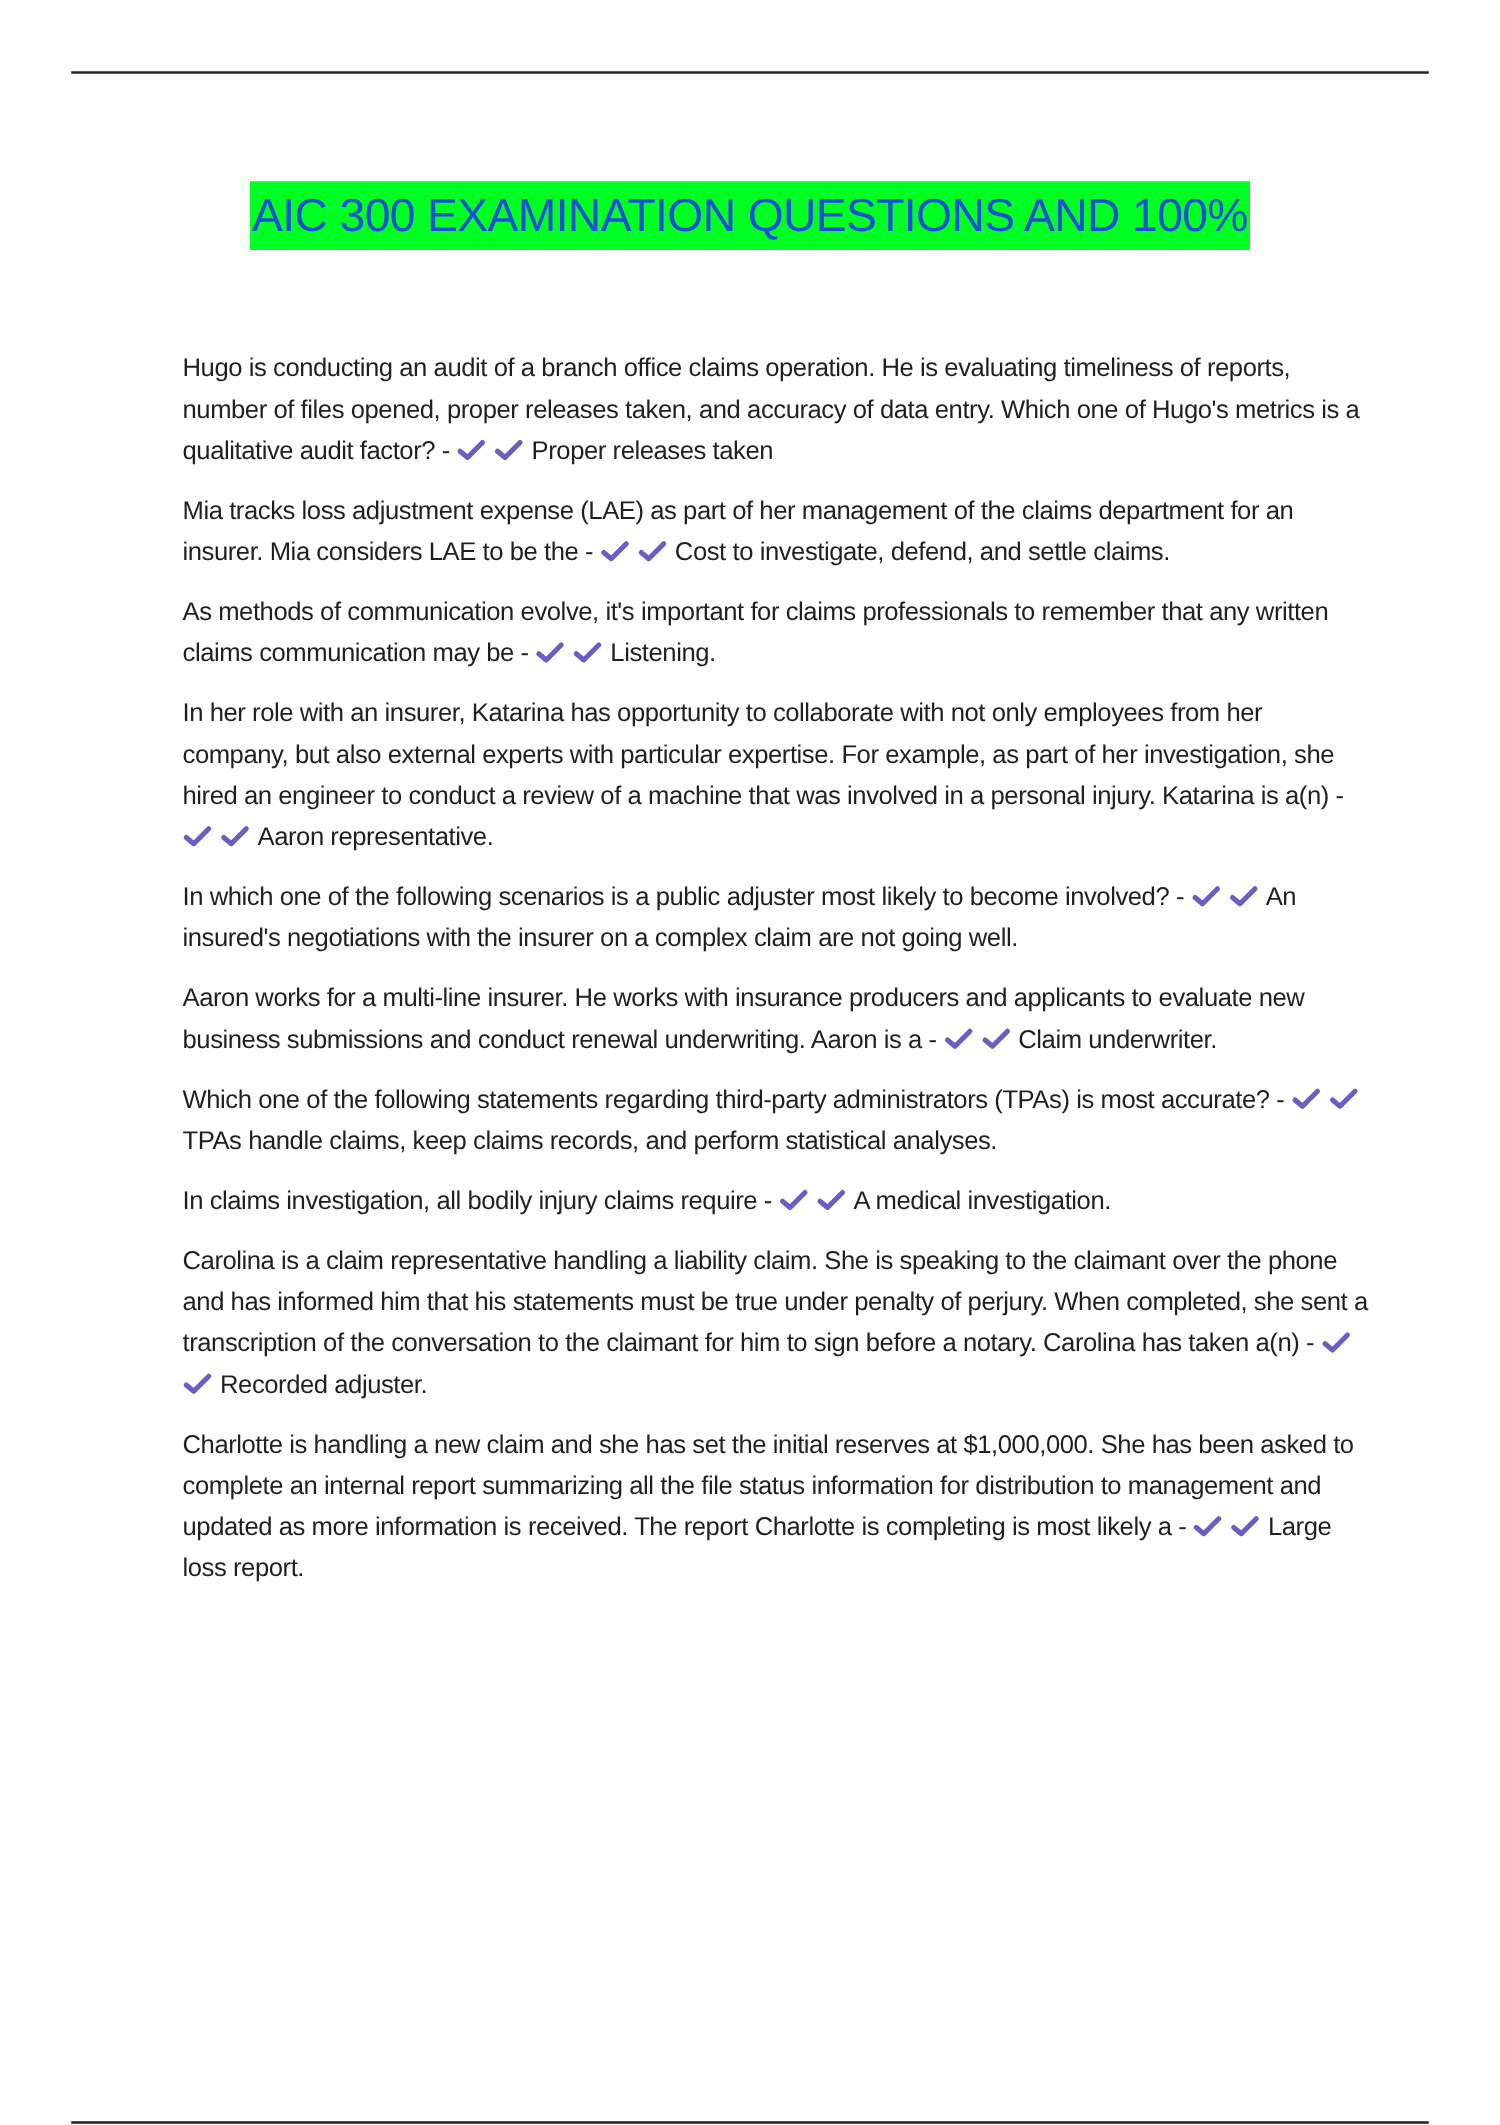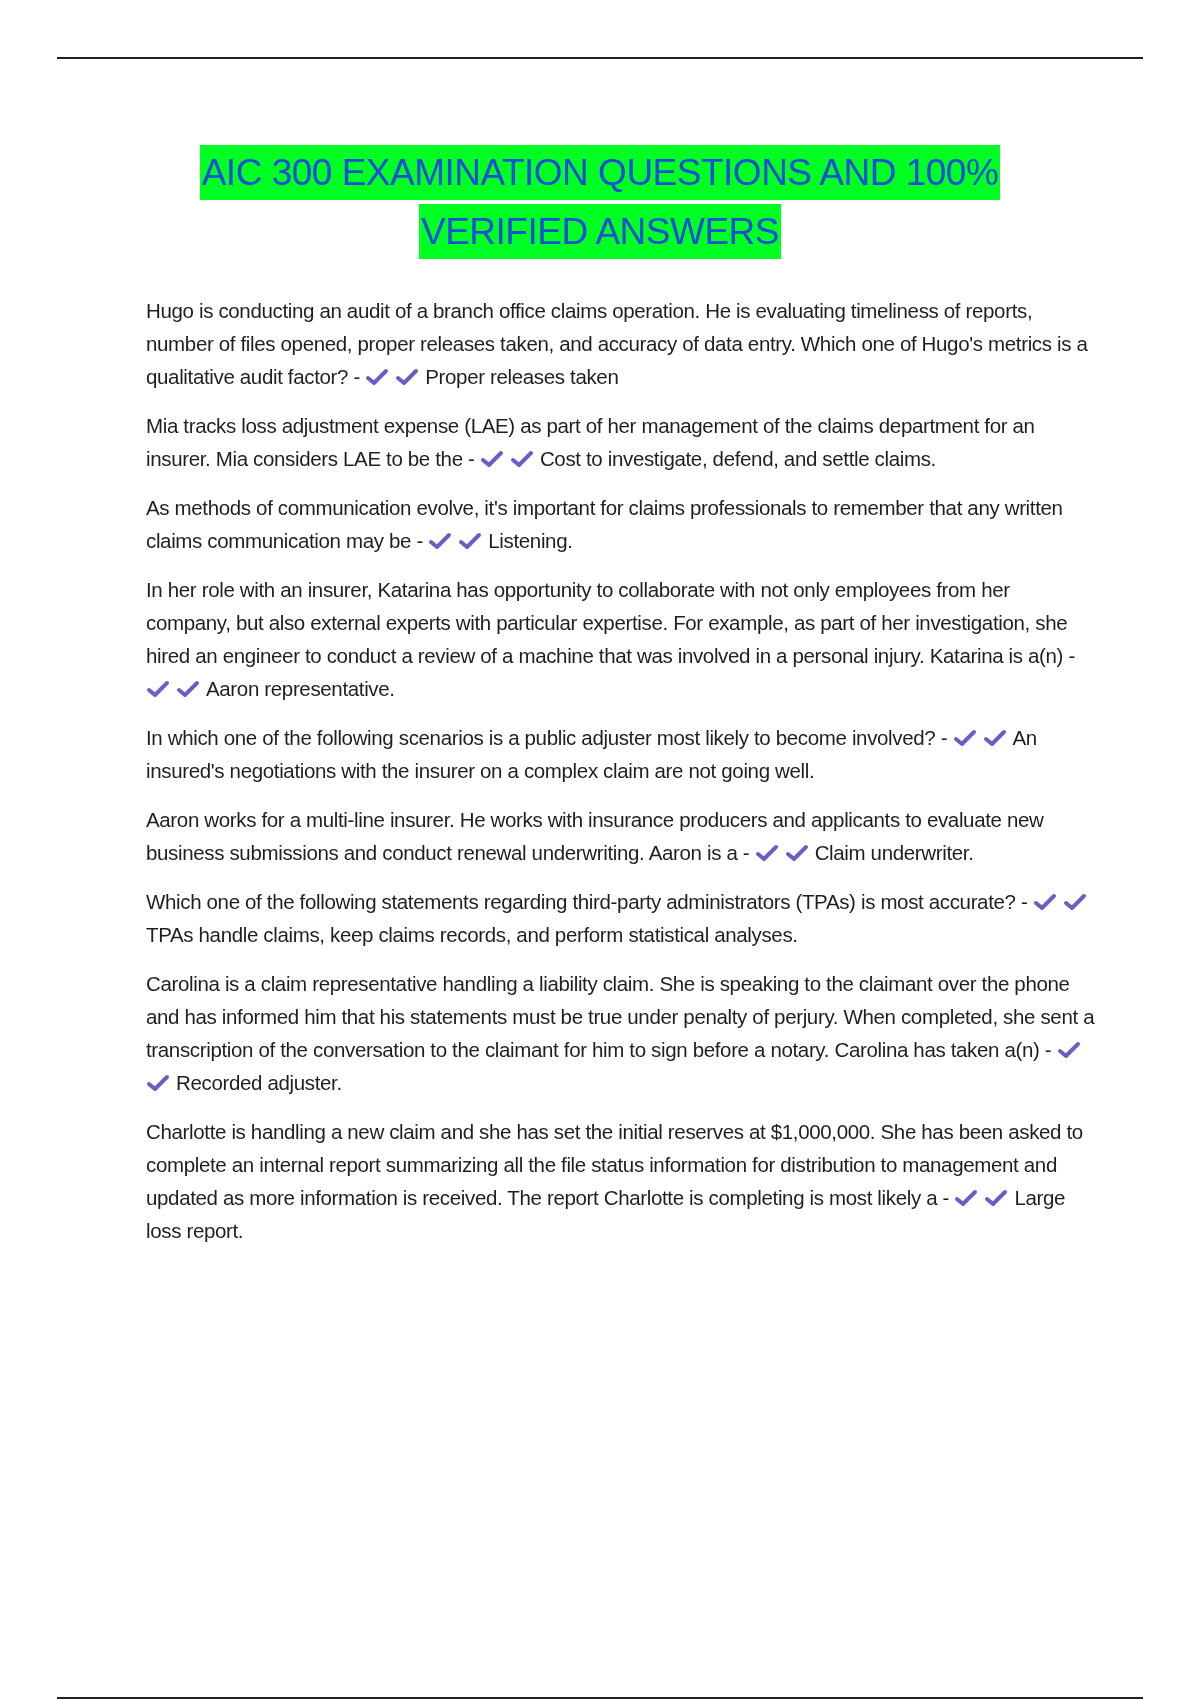--- a/index.html
+++ b/index.html
@@ -7,33 +7,32 @@
          font-family: "Liberation Sans", "DejaVu Sans", sans-serif; color: #1f1f1f; }
   .rule { position: absolute; left: 57px; width: 1086px; height: 2px; background: #222; }
   .rule.top { top: 57px; }
   .rule.bottom { top: 1697px; }
   .title-wrap { position: absolute; top: 145px; left: 0; width: 1200px; text-align: center; }
   .title-line { display: inline-block; background: #00ff22; color: #1d4ed8;
                 font-size: 37px; line-height: 55px; padding: 0 2px; letter-spacing: -0.5px;
                 font-family: "Liberation Sans Narrow", "Liberation Sans", sans-serif; }
   .title-line + br + .title-line { margin-top: 4px; }
   .content { position: absolute; top: 278px; left: 146px; width: 950px; }
-  .qa { font-size: 20.5px; line-height: 33px; margin: 16px 0 15px 0; letter-spacing: -0.35px; }
+  .qa { font-size: 20.5px; line-height: 33px; margin: 0 0 15px 0; letter-spacing: -0.35px; }
   .check { display: inline-block; width: 24px; height: 20px; vertical-align: -3px; margin-right: 6px; }
   .check:first-of-type { margin-left: 4px; }
   .check svg { width: 24px; height: 20px; display: block; }
 </style>
 </head>
 <body>
 
 <div class="rule top"></div>
 
 <div class="title-wrap">
   <span class="title-line" style="background: rgb(0, 255, 34);">AIC 300 EXAMINATION QUESTIONS AND 100%</span><br>
-  <span class="title-line" style="background: rgb(0, 255, 34);">VERIFIED ANSWERS</span>
 </div>
 
 <div class="content">
 
 <p class="qa"><span class="q">Hugo is conducting an audit of a branch office claims operation. He is evaluating timeliness of reports, number of files opened, proper releases taken, and accuracy of data entry. Which one of Hugo's metrics is a qualitative audit factor?</span><span class="sep"> - </span><span class="check"><svg viewBox="0 0 24 20">
           <path d="M3 11 L9 16 L21 4" fill="none" stroke-width="4" stroke-linecap="round" stroke-linejoin="round" stroke="#6f5bc4"></path>
         </svg></span><span class="check"><svg viewBox="0 0 24 20">
           <path d="M3 11 L9 16 L21 4" fill="none" stroke-width="4" stroke-linecap="round" stroke-linejoin="round" stroke="#6f5bc4"></path>
         </svg></span><span class="a">Proper releases taken</span></p>
     <p class="qa"><span class="q">Mia tracks loss adjustment expense (LAE) as part of her management of the claims department for an insurer. Mia considers LAE to be the</span><span class="sep"> - </span><span class="check"><svg viewBox="0 0 24 20">
@@ -59,20 +58,25 @@
     <p class="qa"><span class="q">Aaron works for a multi-line insurer. He works with insurance producers and applicants to evaluate new business submissions and conduct renewal underwriting. Aaron is a</span><span class="sep"> - </span><span class="check"><svg viewBox="0 0 24 20">
           <path d="M3 11 L9 16 L21 4" fill="none" stroke-width="4" stroke-linecap="round" stroke-linejoin="round" stroke="#6f5bc4"></path>
         </svg></span><span class="check"><svg viewBox="0 0 24 20">
           <path d="M3 11 L9 16 L21 4" fill="none" stroke-width="4" stroke-linecap="round" stroke-linejoin="round" stroke="#6f5bc4"></path>
         </svg></span><span class="a">Claim underwriter.</span></p>
     <p class="qa"><span class="q">Which one of the following statements regarding third-party administrators (TPAs) is most accurate?</span><span class="sep"> - </span><span class="check"><svg viewBox="0 0 24 20">
           <path d="M3 11 L9 16 L21 4" fill="none" stroke-width="4" stroke-linecap="round" stroke-linejoin="round" stroke="#6f5bc4"></path>
         </svg></span><span class="check"><svg viewBox="0 0 24 20">
           <path d="M3 11 L9 16 L21 4" fill="none" stroke-width="4" stroke-linecap="round" stroke-linejoin="round" stroke="#6f5bc4"></path>
         </svg></span><span class="a">TPAs handle claims, keep claims records, and perform statistical analyses.</span></p>
+    <p class="qa"><span class="q">In claims investigation, all bodily injury claims require</span><span class="sep"> - </span><span class="check"><svg viewBox="0 0 24 20">
+          <path d="M3 11 L9 16 L21 4" fill="none" stroke-width="4" stroke-linecap="round" stroke-linejoin="round" stroke="#6f5bc4"></path>
+        </svg></span><span class="check"><svg viewBox="0 0 24 20">
+          <path d="M3 11 L9 16 L21 4" fill="none" stroke-width="4" stroke-linecap="round" stroke-linejoin="round" stroke="#6f5bc4"></path>
+        </svg></span><span class="a">A medical investigation.</span></p>
     <p class="qa"><span class="q">Carolina is a claim representative handling a liability claim. She is speaking to the claimant over the phone and has informed him that his statements must be true under penalty of perjury. When completed, she sent a transcription of the conversation to the claimant for him to sign before a notary. Carolina has taken a(n)</span><span class="sep"> - </span><span class="check"><svg viewBox="0 0 24 20">
           <path d="M3 11 L9 16 L21 4" fill="none" stroke-width="4" stroke-linecap="round" stroke-linejoin="round" stroke="#6f5bc4"></path>
         </svg></span><span class="check"><svg viewBox="0 0 24 20">
           <path d="M3 11 L9 16 L21 4" fill="none" stroke-width="4" stroke-linecap="round" stroke-linejoin="round" stroke="#6f5bc4"></path>
         </svg></span><span class="a">Recorded adjuster.</span></p>
     <p class="qa"><span class="q">Charlotte is handling a new claim and she has set the initial reserves at $1,000,000. She has been asked to complete an internal report summarizing all the file status information for distribution to management and updated as more information is received. The report Charlotte is completing is most likely a</span><span class="sep"> - </span><span class="check"><svg viewBox="0 0 24 20">
           <path d="M3 11 L9 16 L21 4" fill="none" stroke-width="4" stroke-linecap="round" stroke-linejoin="round" stroke="#6f5bc4"></path>
         </svg></span><span class="check"><svg viewBox="0 0 24 20">
           <path d="M3 11 L9 16 L21 4" fill="none" stroke-width="4" stroke-linecap="round" stroke-linejoin="round" stroke="#6f5bc4"></path>
         </svg></span><span class="a">Large loss report.</span></p>

